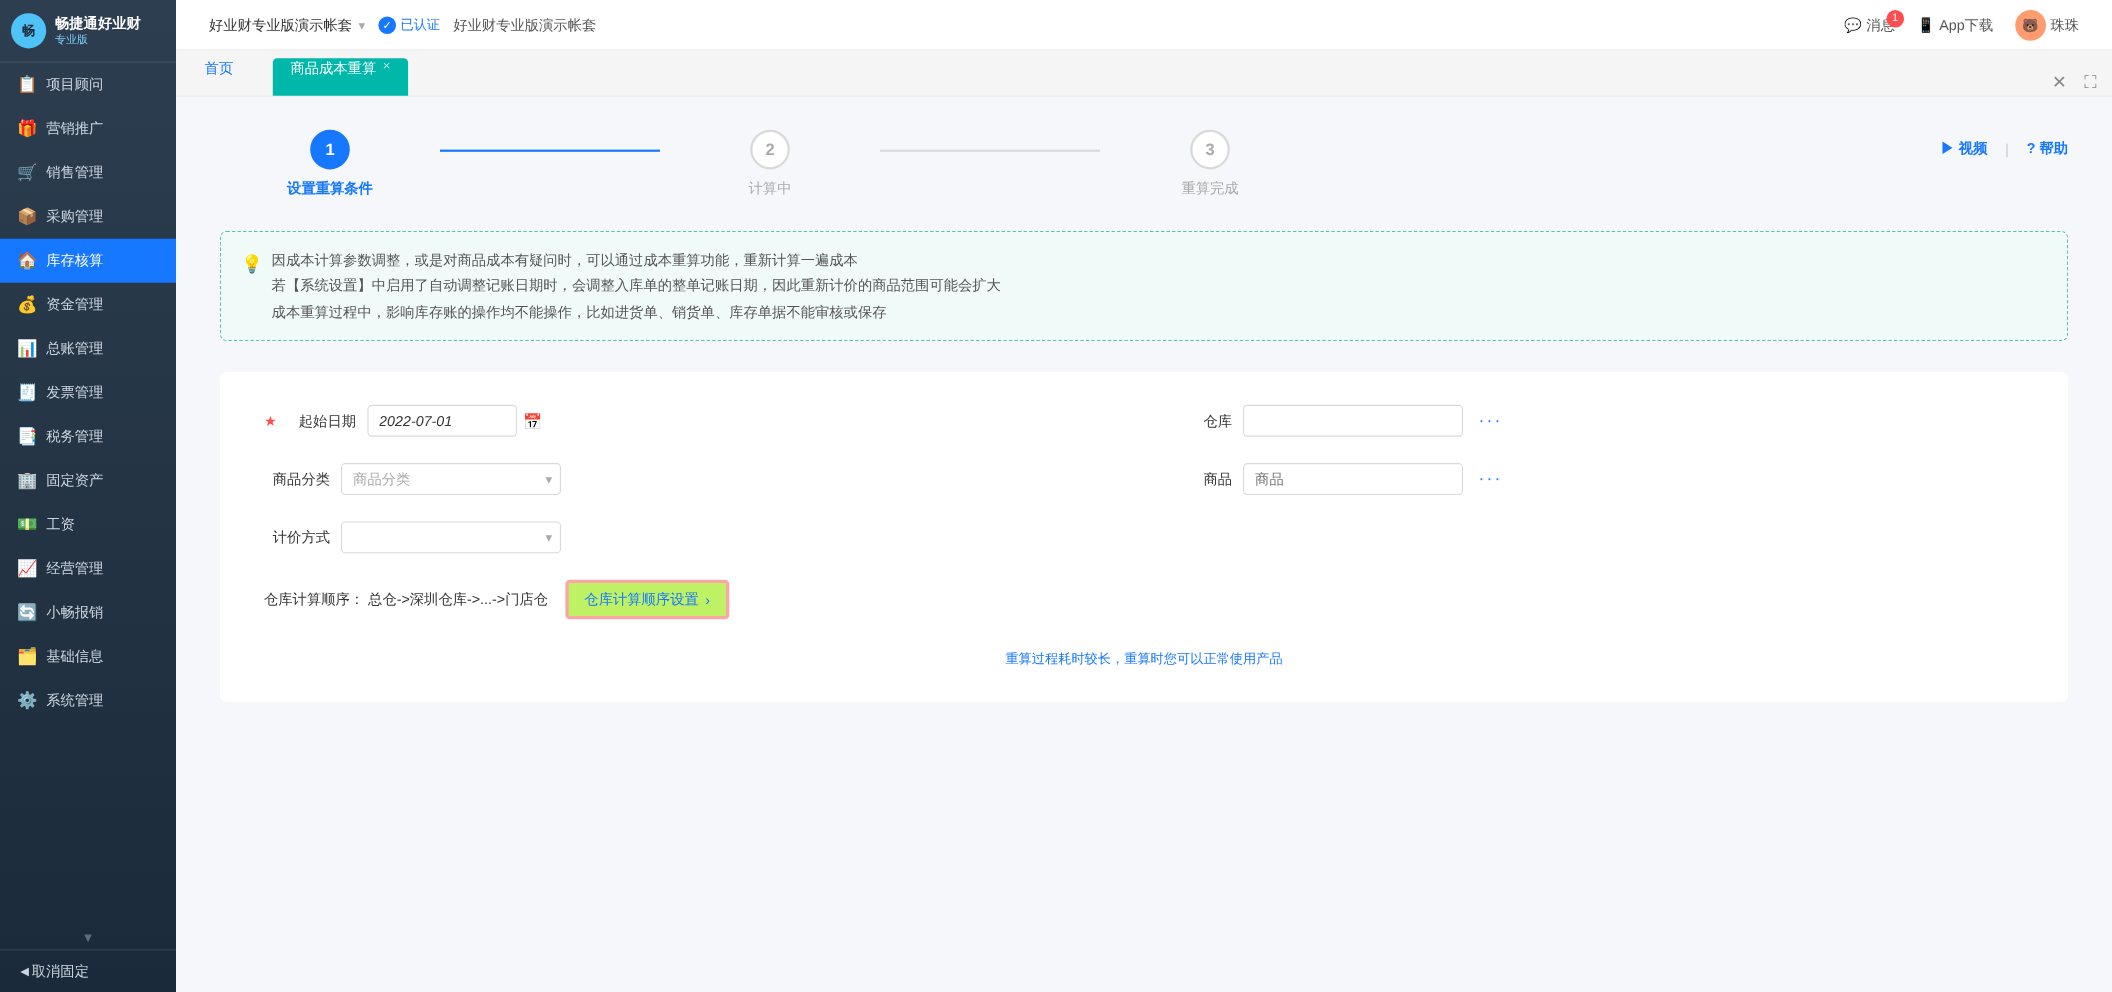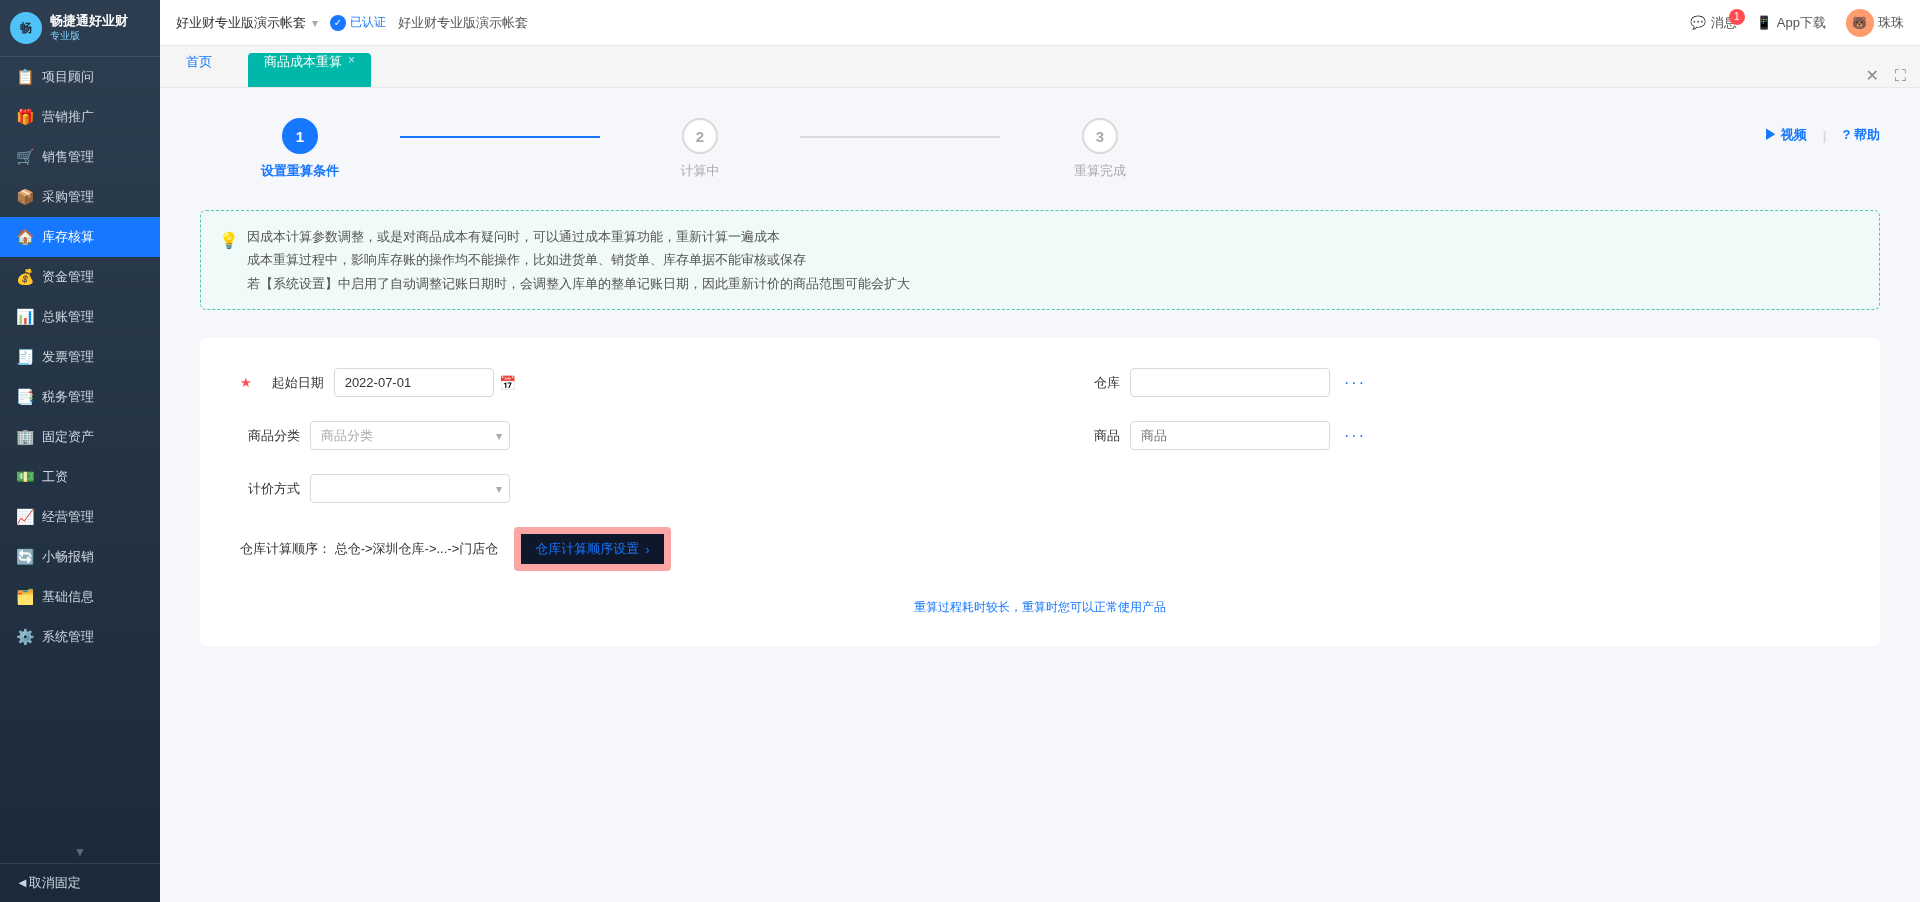--- a/index.html
+++ b/index.html
@@ -55,21 +55,21 @@
     }
 
     
     .main-area { flex: 1; display: flex; flex-direction: column; overflow: hidden; }
 
     
     .topbar {
       height: 46px; background: #fff;
       border-bottom: 1px solid #e8e8e8;
       display: flex; align-items: center;
-      padding: 0 16px;
+      padding: 0 30px;
       gap: 12px;
       flex-shrink: 0;
     }
     .topbar-account {
       display: flex; align-items: center; gap: 6px;
       color: #333; font-size: 13px;
     }
     .topbar-verified {
       display: flex; align-items: center; gap: 4px;
       color: #1677ff; font-size: 12px;
@@ -167,23 +167,23 @@
     }
     .select-wrapper { position: relative; display: inline-block; }
     .select-wrapper::after { content: '▾'; position: absolute; right: 8px; top: 50%; transform: translateY(-50%); color: #aaa; pointer-events: none; font-size: 12px; }
     .dots-btn { color: #1677ff; font-size: 16px; cursor: pointer; padding: 4px; letter-spacing: 2px; }
     .form-input-empty { color: #bbb; }
 
     
     .warehouse-row { display: flex; align-items: center; gap: 16px; margin-bottom: 28px; }
     .warehouse-label { font-size: 13px; color: #333; }
     .warehouse-order-btn {
-      border: 7px solid #fca5a5; border-radius: 4px;
+      border: 3px solid #fca5a5; border-radius: 4px;
       padding: 6px 14px; font-size: 13px; color: #1677ff;
-      background: #0f172a; cursor: pointer;
+      background: #bef264; cursor: pointer;
       display: flex; align-items: center; gap: 6px;
     }
 
     
     .recalc-section { display: flex; flex-direction: column; align-items: center; gap: 10px; margin-top: 10px; }
     .recalc-btn {
       background: #4db3ff; border: none; border-radius: 4px;
       color: #fff; font-size: 15px; padding: 10px 60px;
       cursor: pointer; letter-spacing: 1px;
     }
@@ -354,33 +354,33 @@
           <span>?</span>
           <span>帮助</span>
         </span>
       </div>
     </div>
 
     <div class="info-box">
       <span class="info-icon">💡</span>
       <div>
         <div>因成本计算参数调整，或是对商品成本有疑问时，可以通过成本重算功能，重新计算一遍成本</div>
+        <div>若【系统设置】中启用了自动调整记账日期时，会调整入库单的整单记账日期，因此重新计价的商品范围可能会扩大</div>
         <div>成本重算过程中，影响库存账的操作均不能操作，比如进货单、销货单、库存单据不能审核或保存</div>
-        <div>若【系统设置】中启用了自动调整记账日期时，会调整入库单的整单记账日期，因此重新计价的商品范围可能会扩大</div>
       </div>
     </div>
 
     <div class="form-section">
 
       <div class="form-row">
         <div class="form-field">
           <span class="form-required">★</span>
           <span class="form-label">起始日期</span>
           <div class="form-input-date">
-            <input type="text" class="form-input" value="2022-07-01" style="width: 160px;">
+            <input type="text" class="form-input" value="2022-07-01" style="width: 136px; font-style: italic;">
             <span class="date-icon">📅</span>
           </div>
         </div>
         <div class="form-field">
           <span class="form-label">仓库</span>
           <input type="text" class="form-input form-input-empty" style="width: 200px;" placeholder="">
           <span class="dots-btn">···</span>
         </div>
       </div>
 

